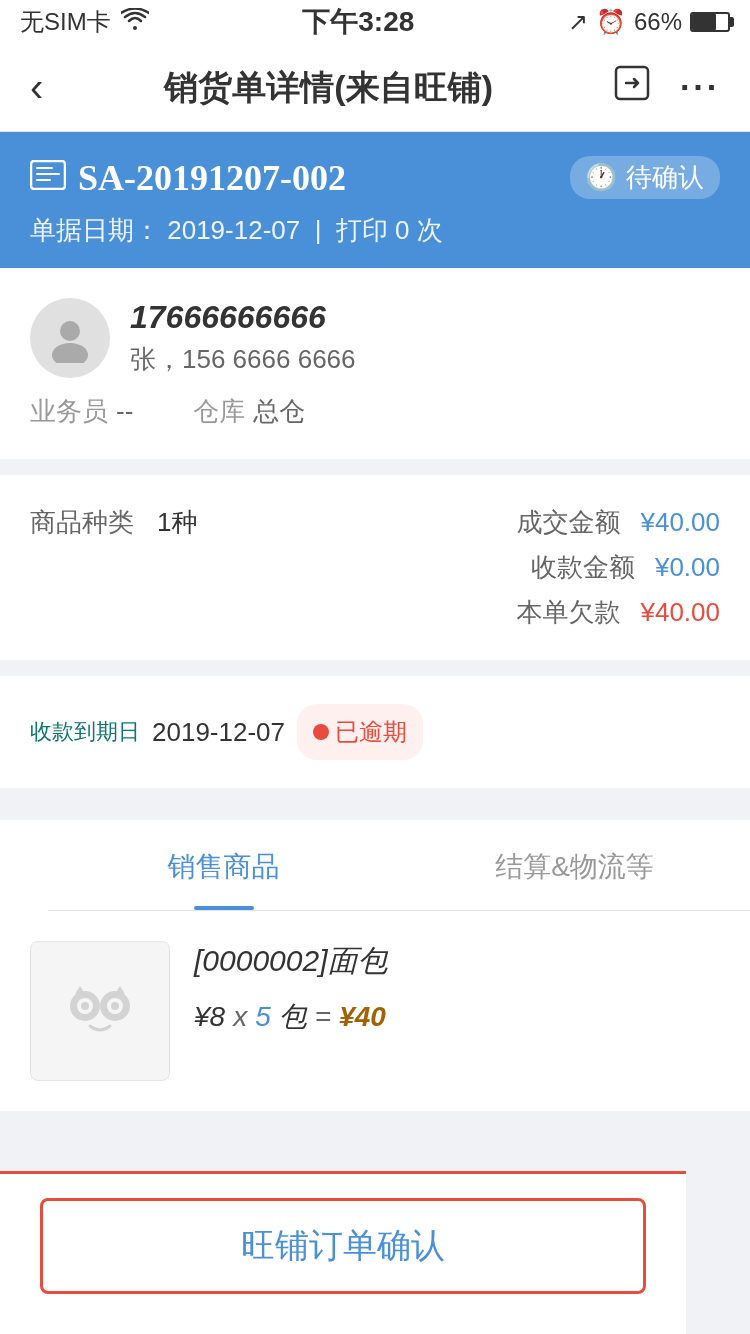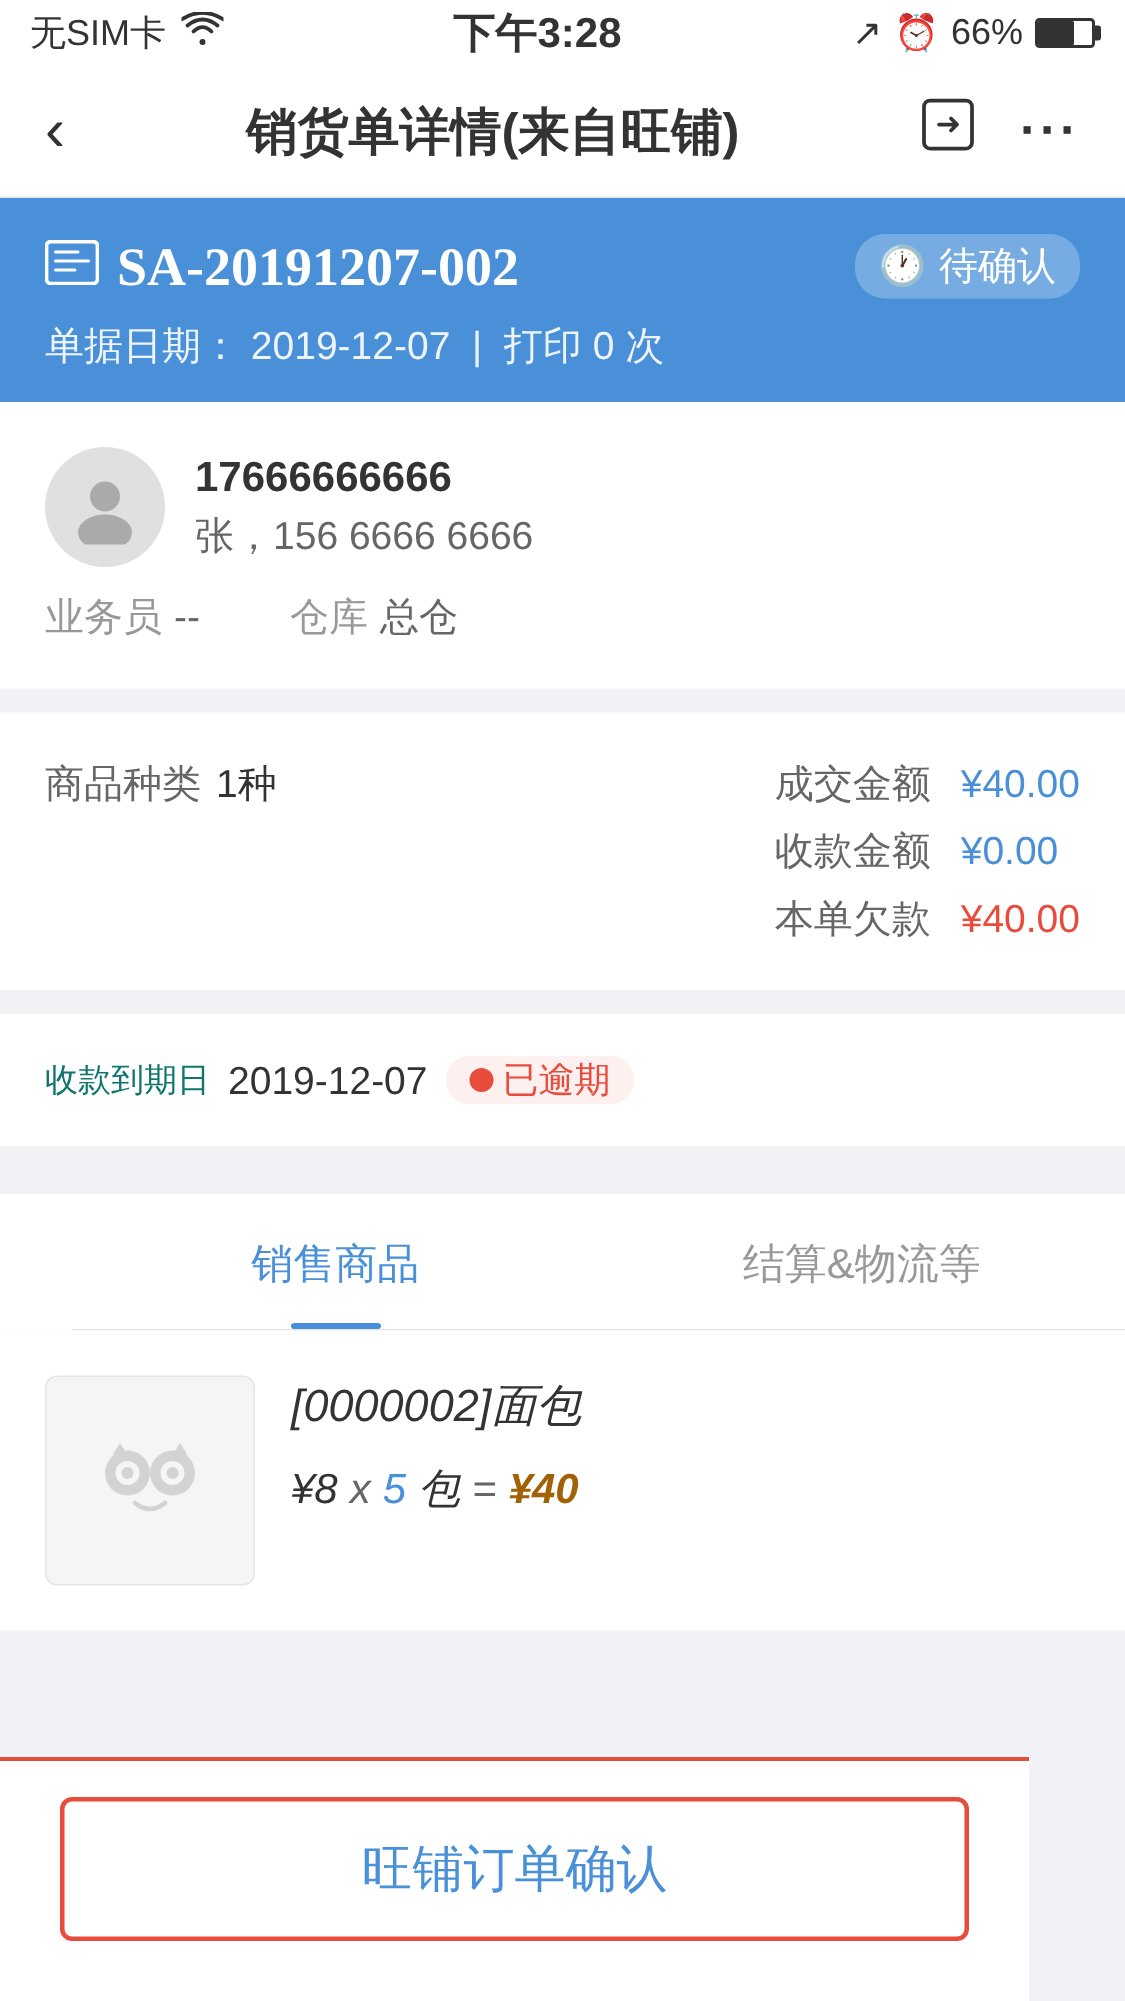--- a/index.html
+++ b/index.html
@@ -156,23 +156,24 @@
       border-radius: 50%;
       background: #e0e0e0;
       display: flex;
       align-items: center;
       justify-content: center;
       font-size: 40px;
       color: #aaa;
       flex-shrink: 0;
     }
     .customer-phone {
-      font-size: 28px;
+      font-size: 32px;
       font-weight: 600;
       color: #333;
+      font-style: italic;
     }
     .customer-name {
       font-size: 26px;
       color: #666;
       margin-top: 6px;
     }
     .customer-meta {
       display: flex;
       gap: 60px;
       margin-top: 10px;
@@ -195,33 +196,34 @@
       margin-bottom: 16px;
     }
     .amount-row {
       display: flex;
       align-items: flex-start;
       justify-content: space-between;
     }
     .amount-left {
       display: flex;
       align-items: flex-start;
-      gap: 10px;
+      gap: 23px;
     }
     .amount-label {
       font-size: 26px;
       color: #666;
     }
     .amount-value {
       font-size: 26px;
       color: #333;
     }
     .amount-right {
       display: flex;
       flex-direction: column;
+      align-items: flex-end;
       gap: 10px;
     }
     .amount-item {
       display: flex;
       align-items: center;
       gap: 20px;
     }
     .amount-item-label {
       font-size: 26px;
       color: #666;
@@ -240,21 +242,21 @@
       display: flex;
       align-items: center;
       gap: 12px;
     }
     .due-label { font-size: 22px; color: #0f766e; }
     .due-date { font-size: 26px; color: #333; }
     .overdue-badge {
       background: #fff0f0;
       color: #e74c3c;
       border-radius: 20px;
-      padding: 0 16px;
+      padding: 12px 16px;
       font-size: 24px;
       display: flex;
       align-items: center;
       gap: 6px;
     }
     .overdue-dot {
       width: 16px;
       height: 16px;
       background: #e74c3c;
       border-radius: 50%;

